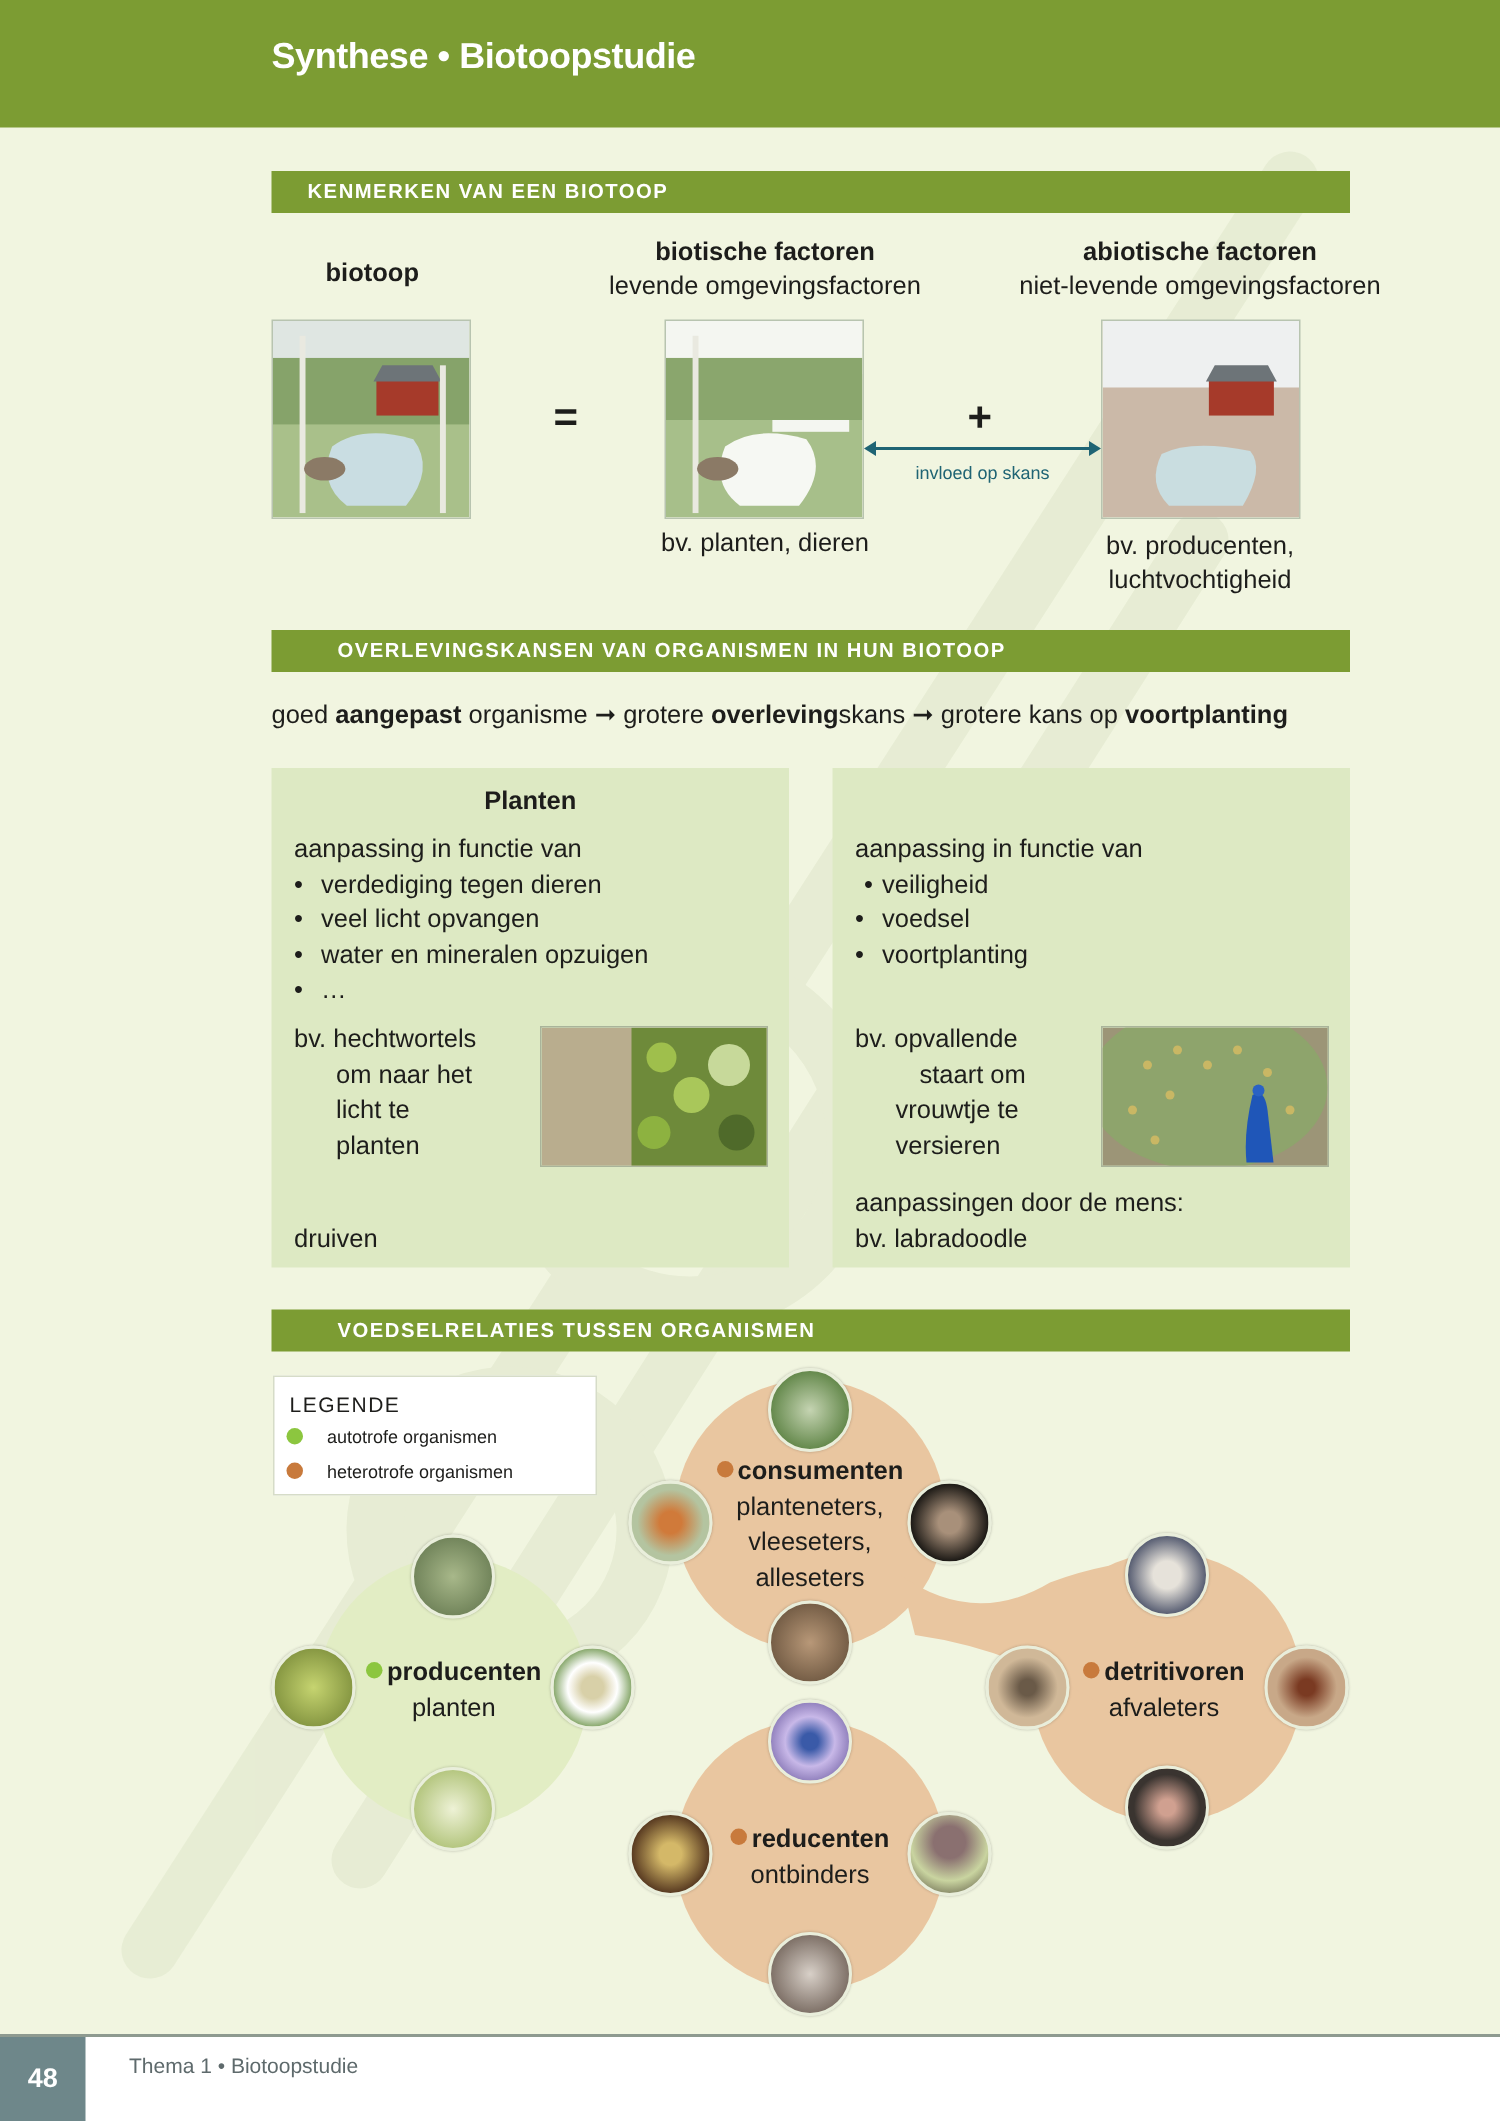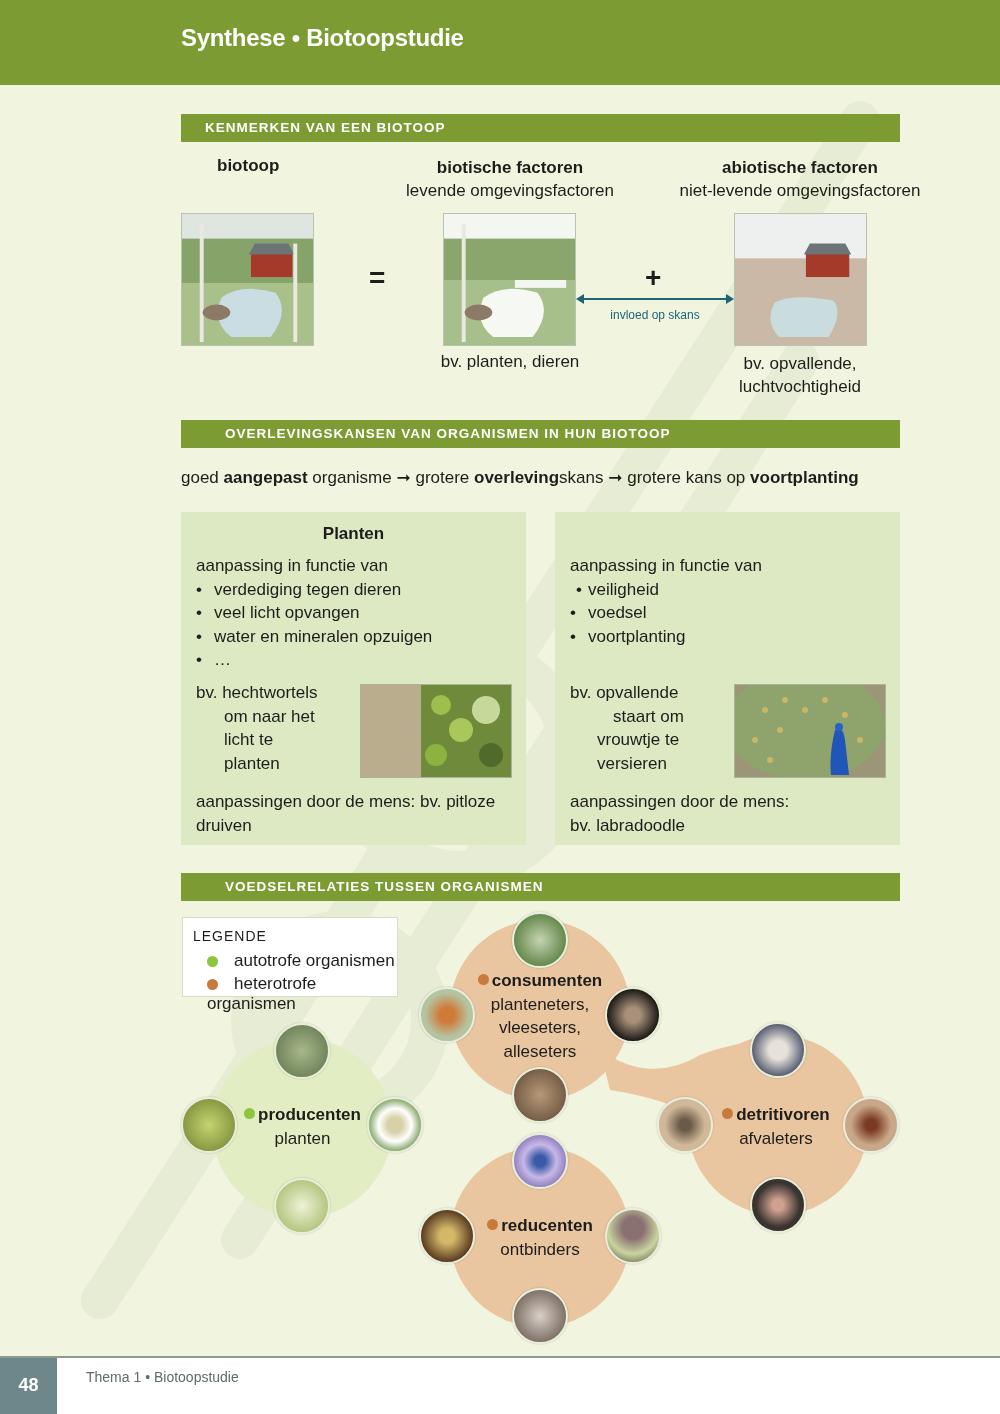--- a/index.html
+++ b/index.html
@@ -17,21 +17,21 @@
   .img { position: absolute; border: 1px solid #b8c4b0; overflow: hidden; }
   .scene { width: 100%; height: 100%; position: relative; }
   .panel { position: absolute; top: 512px; width: 345px; height: 333px; background: #dde9c3; }
   .panel .title { position: absolute; left: 0; width: 100%; top: 12px; text-align: center; font-weight: bold; font-size: 17px; }
   .panel .line { position: absolute; left: 15px; font-size: 17px; line-height: 23.5px; }
   .panel .bul { position: absolute; left: 15px; font-size: 17px; line-height: 23.5px; }
   .panel .bul span.dot { display: inline-block; width: 18px; }
   .photo { position: absolute; border: 1px solid #a9b49a; overflow: hidden; }
   .legend { position: absolute; left: 182px; top: 917px; width: 216px; height: 80px; background: #fff; border: 1px solid #d6dcc8; }
   .legend .lt { position: absolute; left: 10px; top: 10px; font-size: 14px; letter-spacing: 1px; }
-  .legend .row { position: absolute; left: 24px; font-size: 17px; }
+  .legend .row { position: absolute; left: 8px; font-size: 12px; }
   .legend .row .d { display: inline-block; width: 11px; height: 11px; border-radius: 50%; margin-right: 16px; vertical-align: -1px; }
   .circ { position: absolute; border-radius: 50%; border: 2px solid #e9eedb; overflow: hidden; box-shadow: 0 0 2px rgba(0,0,0,.25); }
   .node-label { position: absolute; text-align: center; font-size: 17px; line-height: 23.5px; }
   .node-label .d { display: inline-block; width: 11px; height: 11px; border-radius: 50%; margin-right: 3px; vertical-align: 1px; }
   .footer { position: absolute; left: 0; top: 1356px; width: 1000px; height: 58px; background: #fff; border-top: 2px solid #8e9a90; }
   .pagenum { position: absolute; left: 0; top: 0; width: 57px; height: 58px; background: #6e878a; color: #fff; font-weight: bold; font-size: 18px; text-align: center; line-height: 54px; }
   .foottext { position: absolute; left: 86px; top: 11px; font-size: 14px; color: #5e6a6c; }
 </style>
 </head>
 <body>
@@ -44,21 +44,21 @@
   <g fill="none" stroke="#e3e9cf" stroke-width="38" stroke-linecap="round" opacity="0.7">
     <path d="M60 1240 L820 60"></path>
     <path d="M200 1180 L760 300"></path>
     <circle cx="420" cy="700" r="110"></circle>
     <circle cx="300" cy="960" r="90"></circle>
   </g>
 </svg>
 
 <div class="secbar" style="top:114px;padding-left:24px;">KENMERKEN VAN EEN BIOTOOP</div>
 
-<div class="abs bold t17" style="left:217px; top:156px;">biotoop</div>
+<div class="abs bold t17" style="left:217px; top:172px;">biotoop</div>
 <div class="abs ctr" style="left:380px; top:158px; width:260px;">
   <div class="bold t17">biotische factoren</div>
   <div class="t17" style="margin-top:3px;">levende omgevingsfactoren</div>
 </div>
 <div class="abs ctr" style="left:660px; top:158px; width:280px;">
   <div class="bold t17">abiotische factoren</div>
   <div class="t17" style="margin-top:3px;">niet-levende omgevingsfactoren</div>
 </div>
 
 <div class="img" style="left:181px; top:213px; width:133px; height:133px;">
@@ -98,21 +98,21 @@
     <rect width="133" height="133" fill="#cbb9a8"></rect>
     <rect width="133" height="45" fill="#eef0f0"></rect>
     <rect x="72" y="40" width="44" height="24" fill="#a63a2a"></rect>
     <polygon points="70,41 118,41 112,30 76,30" fill="#6d7478"></polygon>
     <path d="M40 90 Q60 80 100 88 Q110 100 95 125 L45 125 Q30 110 40 90Z" fill="#c9dde0"></path>
   </svg>
 </div>
 
 <div class="abs ctr t17" style="left:420px; top:352px; width:180px;">bv. planten, dieren</div>
 <div class="abs ctr t17" style="left:700px; top:352px; width:200px; line-height:23px;">
-  <div>bv. opvallende,</div>
+  <div>bv. producenten,</div>
   <div>luchtvochtigheid</div>
 </div>
 
 <div class="secbar" style="top:420px;">OVERLEVINGSKANSEN VAN ORGANISMEN IN HUN BIOTOOP</div>
 <div class="abs t17" style="left:181px; top:467px; white-space:pre;"><span>goed </span><b>aangepast</b><span> organisme </span><span>➞</span><span> grotere </span><b>overleving</b><span>skans </span><span>➞</span><span> grotere kans op </span><b>voortplanting</b></div>
 
 <div class="panel" style="left:181px;">
   <div class="title">Planten</div>
   <div class="line" style="top:42px;">aanpassing in functie van</div>
   <div class="bul" style="top:66px;"><span class="dot">•</span><span>verdediging tegen dieren</span></div>
@@ -127,21 +127,20 @@
     <svg width="152" height="94" viewBox="0 0 152 94" preserveAspectRatio="none">
       <rect width="152" height="94" fill="#b9ad8e"></rect>
       <rect x="60" width="92" height="94" fill="#6e8a3a"></rect>
       <circle cx="80" cy="20" r="10" fill="#9fbf4c"></circle>
         <circle cx="100" cy="45" r="12" fill="#a9c75a"></circle>
       <circle cx="75" cy="70" r="11" fill="#8db240"></circle>
         <circle cx="125" cy="25" r="14" fill="#c7d99a"></circle>
       <circle cx="130" cy="70" r="12" fill="#4f6a2a"></circle>
     </svg>
   </div>
-  <div class="line" style="top:278px;">aanpassingen door de mens: bv. pitloze</div>
   <div class="line" style="top:302px;">druiven</div>
 </div>
 
 <div class="panel" style="left:555px;">
   <div class="line" style="top:42px;">aanpassing in functie van</div>
   <div class="bul" style="top:66px;text-align:center;"><span class="dot">•</span><span>veiligheid</span></div>
   <div class="bul" style="top:89px;"><span class="dot">•</span><span>voedsel</span></div>
   <div class="bul" style="top:113px;"><span class="dot">•</span><span>voortplanting</span></div>
   <div class="line" style="top:169px;">bv. opvallende</div>
   <div class="line" style="top:193px; left:58px;">staart om</div>

